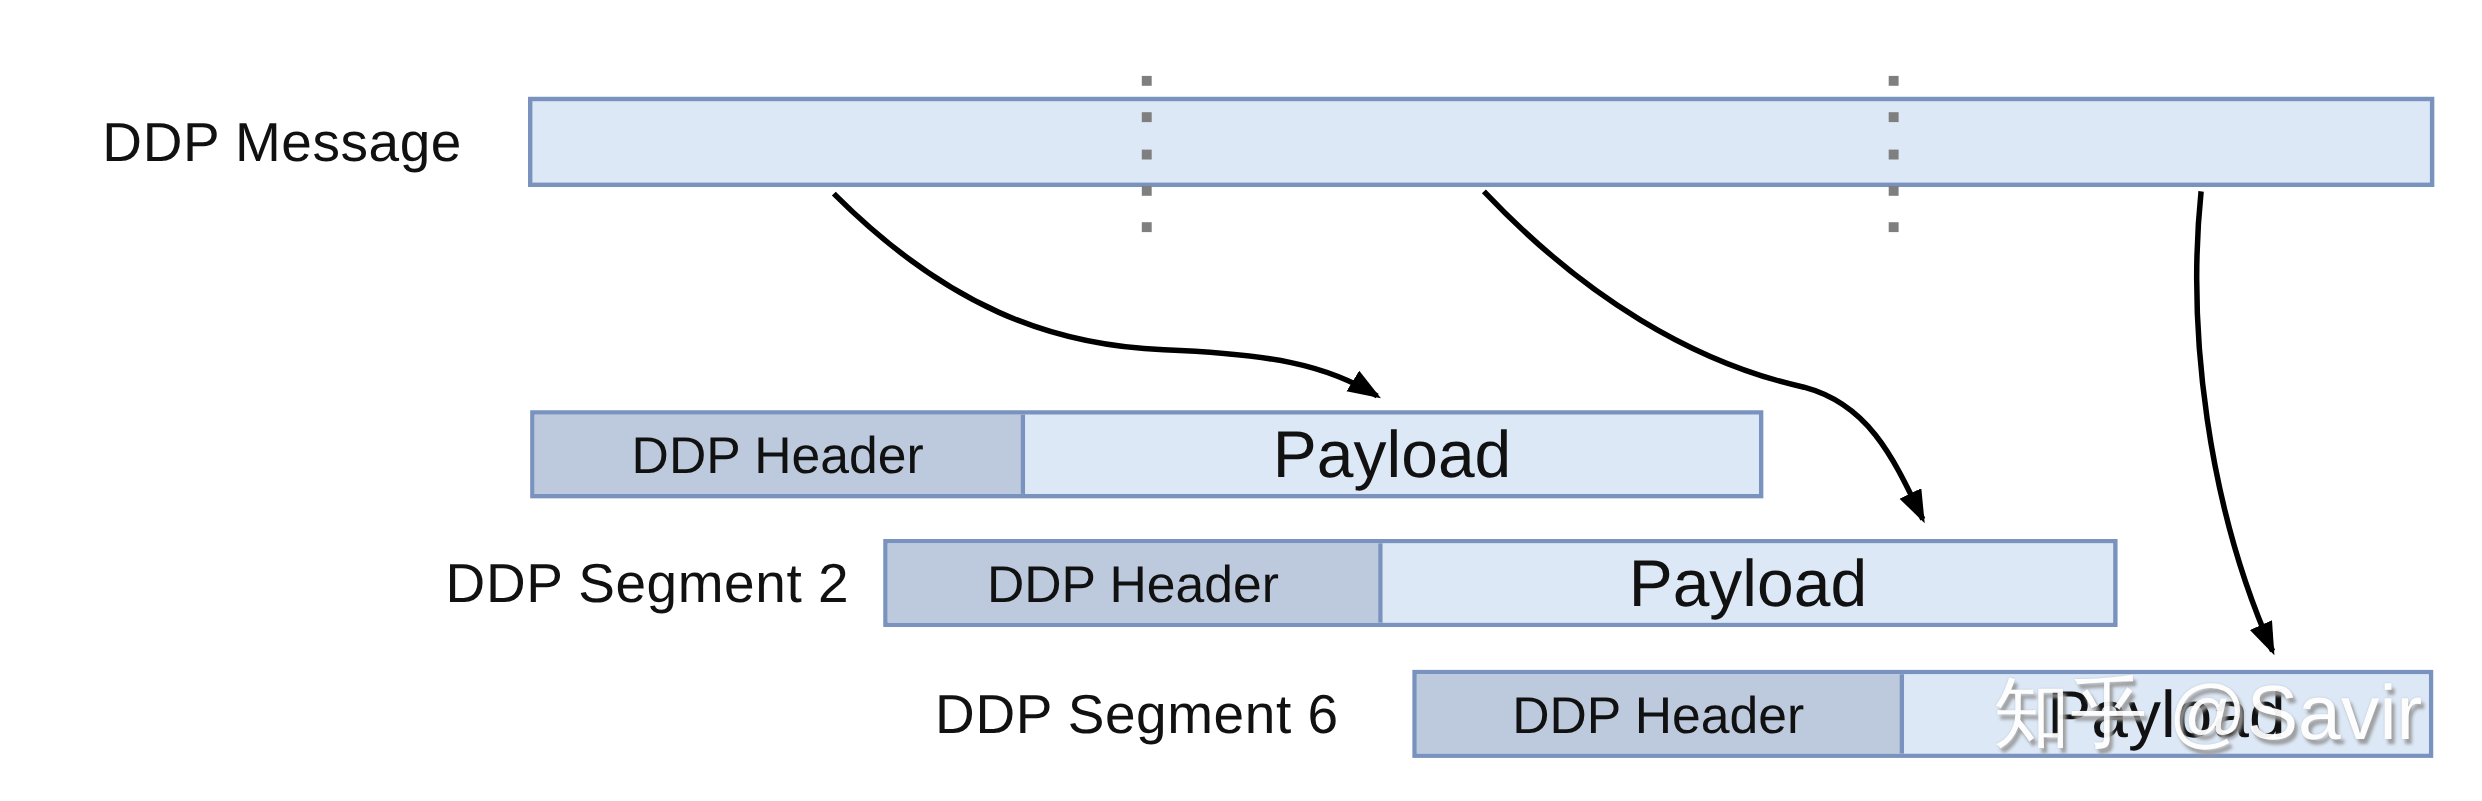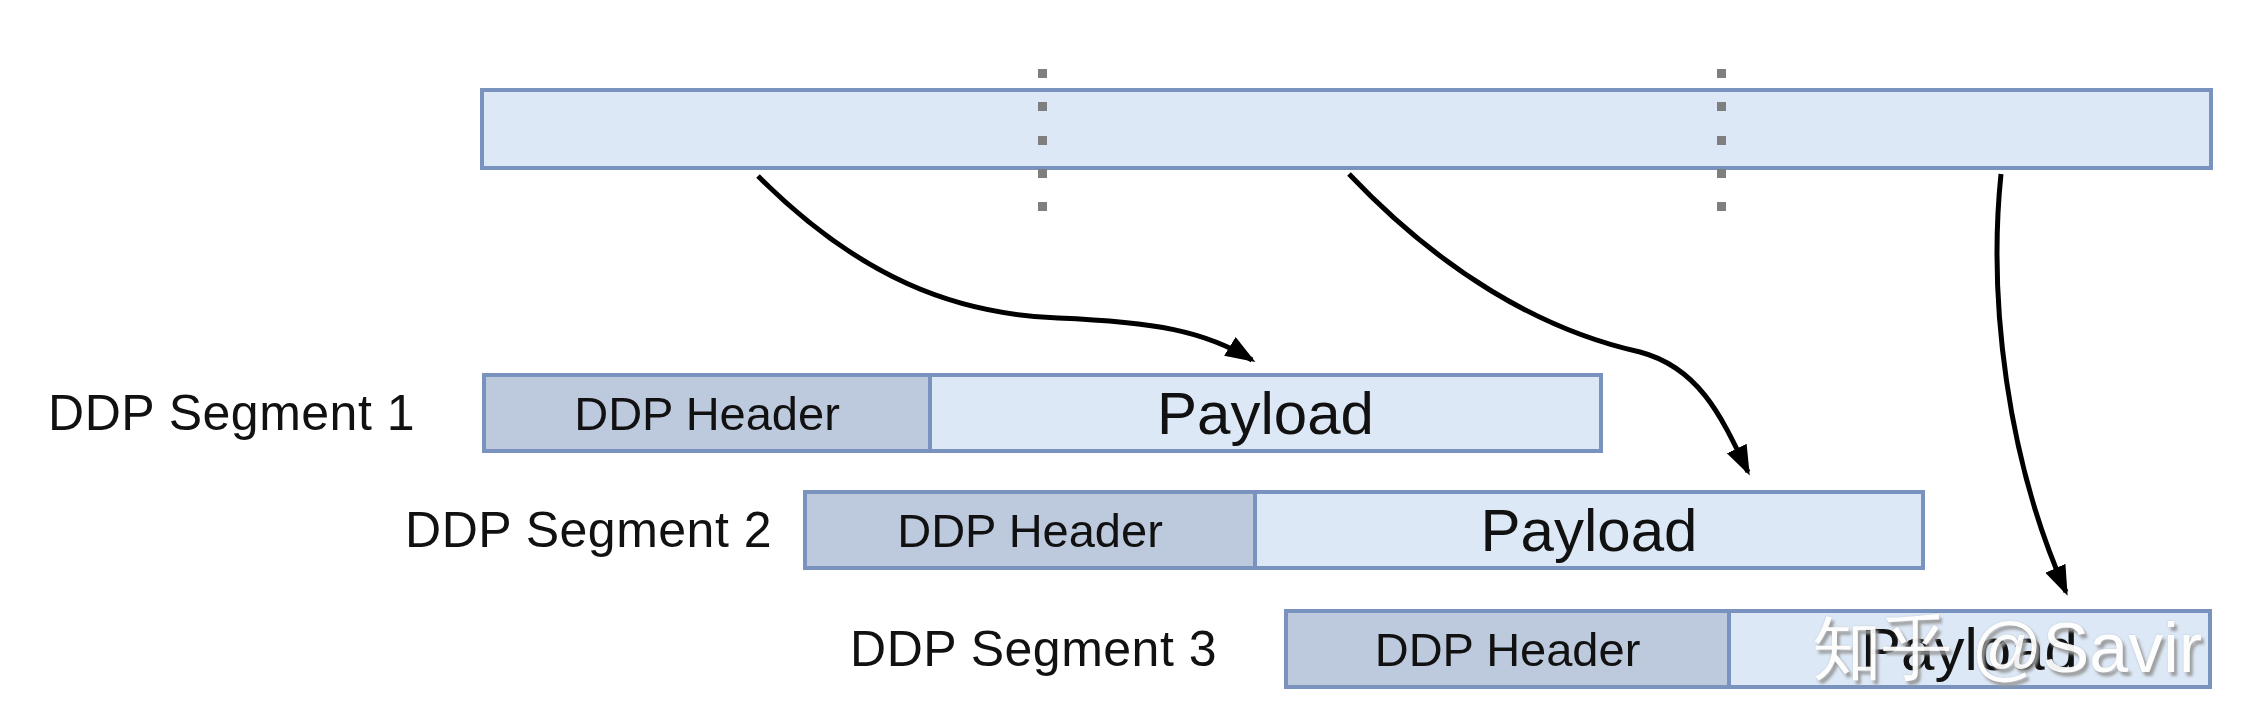--- a/index.html
+++ b/index.html
@@ -96,20 +96,21 @@
     opacity: 0.95;
     text-shadow: 3px 4px 3px var(--watermark-shadow, #9a9a9a),
                  0 0 2px rgba(150,150,150,0.45);
   }
 </style>
 </head>
 <body>
 
 <div class="canvas">
 
+  <div class="row-label" style="left:0; top:88px; width:420px; height:82px;">DDP Message</div>
   <div class="bar" style="left:480px; top:88px; width:1733px; height:82px;"></div>
 
   <div class="dots" style="left:1037px;">
     <span class="dot"></span>
     <span class="dot"></span>
     <span class="dot"></span>
     <span class="dot"></span>
     <span class="dot"></span>
   </div>
   <div class="dots" style="left:1716px;">
@@ -124,33 +125,32 @@
     <defs>
       <marker id="ah" markerUnits="userSpaceOnUse" markerWidth="34" markerHeight="26" refX="26" refY="11" orient="auto">
         <path d="M0,0 L30,11 L0,22 Z" fill="var(--arrow, #000000)"></path>
       </marker>
     </defs>
     <path d="M 758 176 C 860 278, 955 314, 1058 318 C 1155 322, 1205 331, 1252 360" fill="none" stroke="var(--arrow, #000000)" stroke-width="5" marker-end="url(#ah)"></path>
     <path d="M 1349 174 C 1440 270, 1540 330, 1640 352 C 1700 368, 1722 418, 1748 472" fill="none" stroke="var(--arrow, #000000)" stroke-width="5" marker-end="url(#ah)"></path>
     <path d="M 2001 174 C 1988 300, 2007 460, 2066 592" fill="none" stroke="var(--arrow, #000000)" stroke-width="5" marker-end="url(#ah)"></path>
   </svg>
 
-  <div class="row-label" style="left:0; top:373px; width:415px; height:80px;">DDP Segment 1</div>
   <div class="segment" style="left:482px; top:373px; width:1121px; height:80px;">
     <div class="header" style="width:446px;">DDP Header</div>
     <div class="payload">Payload</div>
   </div>
 
   <div class="row-label" style="left:0; top:490px; width:730px; height:80px;margin-left:42px;">DDP Segment 2</div>
   <div class="segment" style="left:803px; top:490px; width:1122px; height:80px;">
     <div class="header" style="width:450px;">DDP Header</div>
     <div class="payload">Payload</div>
   </div>
 
-  <div class="row-label" style="left:0; top:609px; width:1217px; height:80px;">DDP Segment 3</div>
+  <div class="row-label" style="left:0; top:609px; width:1217px; height:80px;">DDP Segment 6</div>
   <div class="segment" style="left:1284px; top:609px; width:928px; height:80px;">
     <div class="header" style="width:443px;">DDP Header</div>
     <div class="payload">Payload</div>
   </div>
 
   <div class="watermark">知乎 @Savir</div>
 
 </div>
 
 </body></html>

